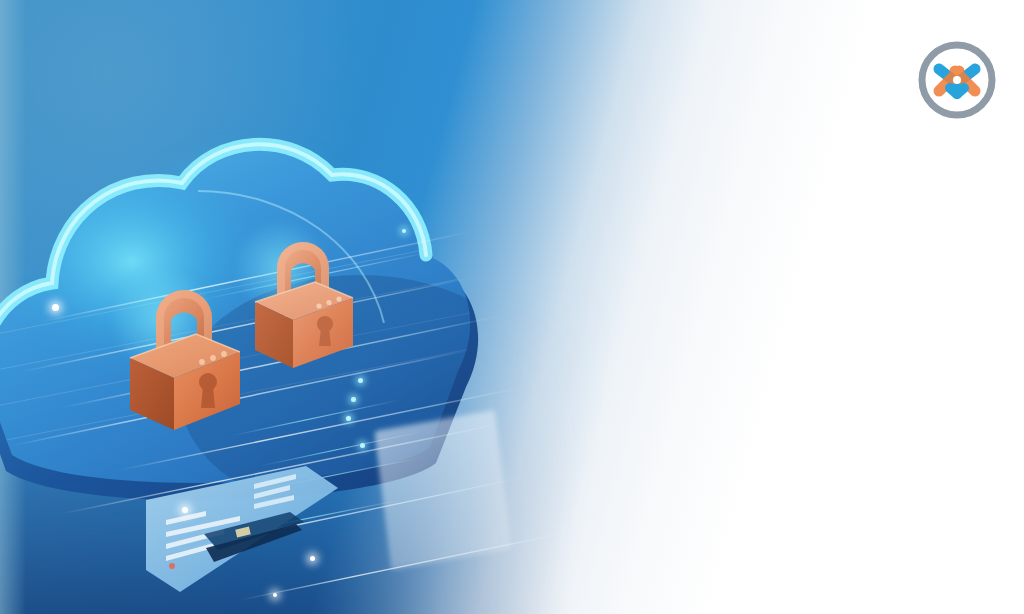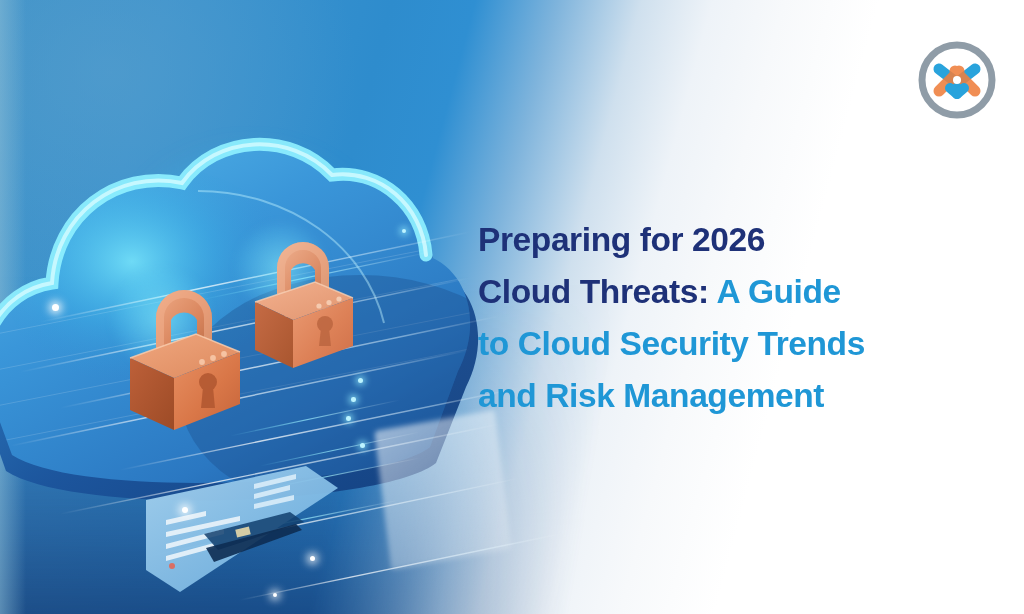--- a/index.html
+++ b/index.html
@@ -392,34 +392,20 @@
   <div class="dot dot-white" style="left:52px;  top:304px; width:7px;  height:7px;"></div>
   <div class="dot dot-white" style="left:182px; top:507px; width:6px;  height:6px;"></div>
   <div class="dot" style="left:358px; top:378px; width:5px;  height:5px;"></div>
   <div class="dot" style="left:351px; top:397px; width:4.5px;height:4.5px;"></div>
   <div class="dot" style="left:346px; top:416px; width:4.5px;height:4.5px;"></div>
   <div class="dot" style="left:360px; top:443px; width:5px;  height:5px;"></div>
   <div class="dot" style="left:402px; top:229px; width:4px;  height:4px;"></div>
   <div class="dot dot-white" style="left:310px; top:556px; width:5px;  height:5px;"></div>
   <div class="dot dot-white" style="left:273px; top:593px; width:4px;  height:4px;"></div>
 
-  <div class="headline">
-    <div class="headline-line">
-      <span>Preparing for 2026</span><span class="accent"></span>
-    </div>
-    <div class="headline-line">
-      <span>Cloud Threats:</span><span class="accent"> A Guide</span>
-    </div>
-    <div class="headline-line">
-      <span></span><span class="accent">to Cloud Security Trends</span>
-    </div>
-    <div class="headline-line">
-      <span></span><span class="accent">and Risk Management</span>
-    </div>
-  </div>
 
   <div class="logo">
     <svg viewBox="0 0 88 88" xmlns="http://www.w3.org/2000/svg">
 
       <circle cx="44" cy="44" r="35" fill="none" stroke="#8f9ca7" stroke-width="7"></circle>
 
       <g stroke-linecap="round" stroke-width="11">
         <line x1="26" y1="33" x2="44" y2="47" stroke="#29a3dc"></line>
         <line x1="62" y1="33" x2="44" y2="47" stroke="#29a3dc"></line>
       </g>

